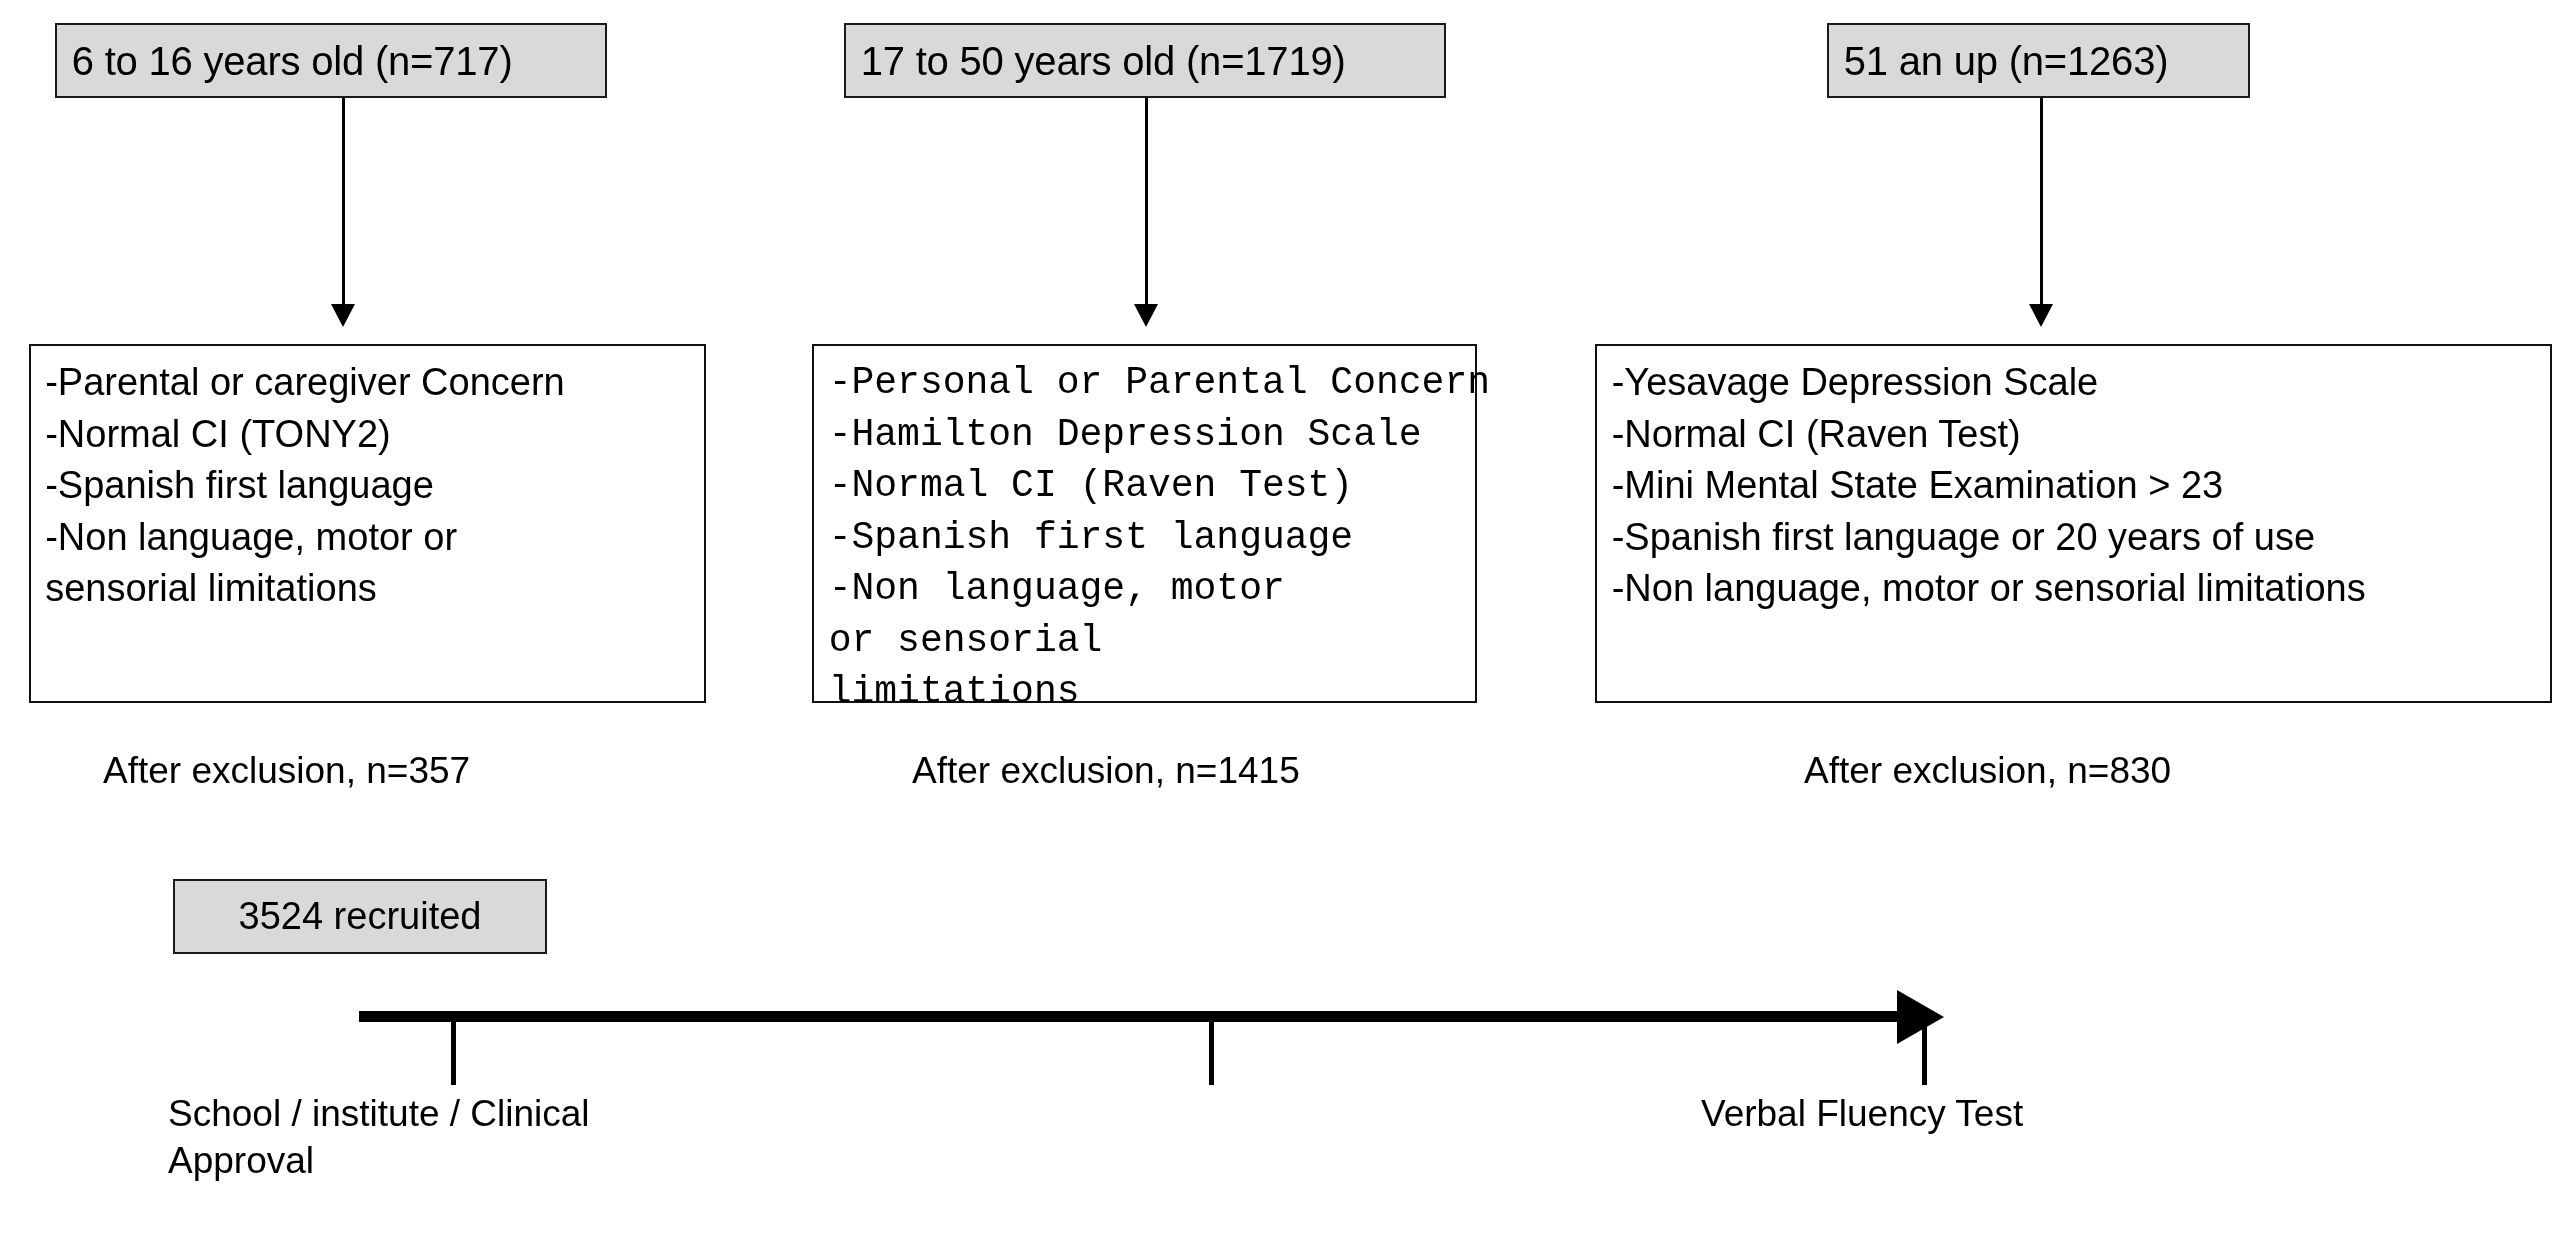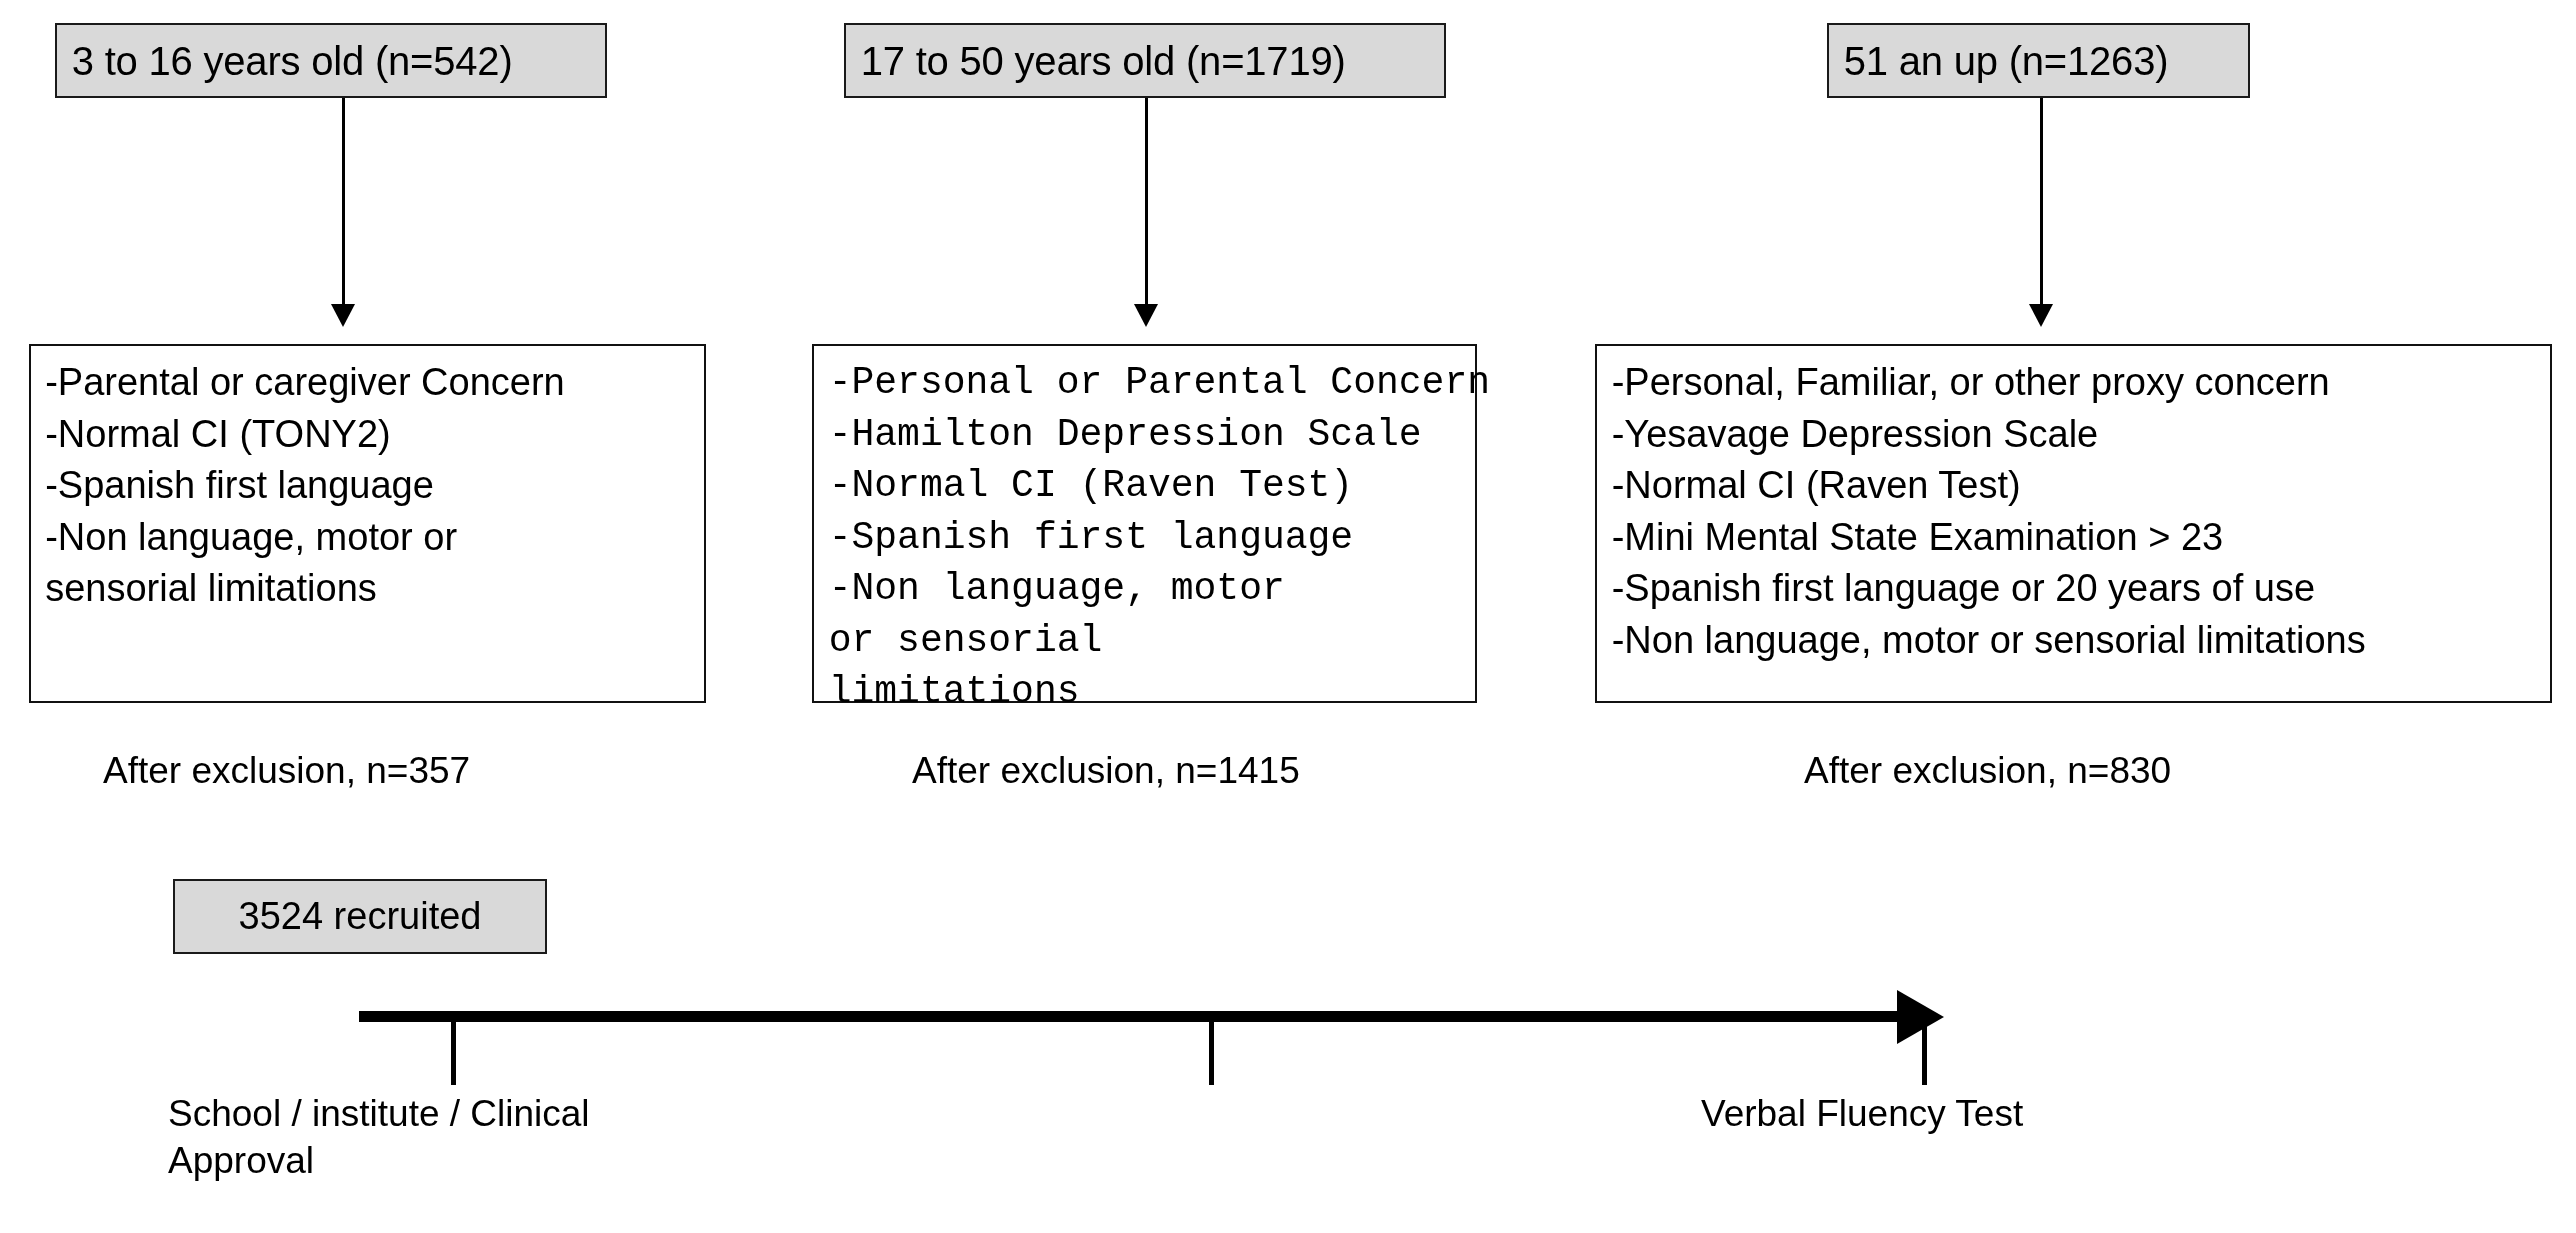--- a/index.html
+++ b/index.html
@@ -97,21 +97,21 @@
     font-size: 37px;
     line-height: 1.28;
   }
 </style>
 </head>
 <body>
 
 <div id="canvas">
 
   <div class="abs group-box" style="left:55px; top:23px; width:552px; height:75px;">
-    <span>3 to 16 years old (n=542)</span>
+    <span>6 to 16 years old (n=717)</span>
   </div>
 
   <div class="abs" style="left:331px; top:98px; width:24.5px; height:230px;">
     <div class="abs v-arrow-line" style="left:10.6px; top:0; height:209px;"></div>
     <div class="abs v-arrow-head" style="left:0px; top:206px;"></div>
   </div>
 
   <div class="abs criteria-box" style="left:28.5px; top:344px; width:677px; height:359px;">
     <div class="crit-line">-Parental or caregiver Concern</div>
     <div class="crit-line">-Normal CI (TONY2)</div>
@@ -143,21 +143,20 @@
   <div class="abs group-box" style="left:1827px; top:23px; width:423px; height:75px;">
     <span>51 an up (n=1263)</span>
   </div>
 
   <div class="abs" style="left:2029px; top:98px; width:24.5px; height:230px;">
     <div class="abs v-arrow-line" style="left:10.6px; top:0; height:209px;"></div>
     <div class="abs v-arrow-head" style="left:0px; top:206px;"></div>
   </div>
 
   <div class="abs criteria-box" style="left:1595px; top:344px; width:957px; height:359px;">
-    <div class="crit-line">-Personal, Familiar, or other proxy concern</div>
     <div class="crit-line">-Yesavage Depression Scale</div>
     <div class="crit-line">-Normal CI (Raven Test)</div>
     <div class="crit-line">-Mini Mental State Examination &gt; 23</div>
     <div class="crit-line">-Spanish first language or 20 years of use</div>
     <div class="crit-line">-Non language, motor or sensorial  limitations</div>
   </div>
 
   <div class="abs after-label" style="left:1804px; top:752px;">After exclusion, n=830</div>
 
   <div class="abs tl-box" style="left:173px; top:879px; width:374px; height:75px;">

